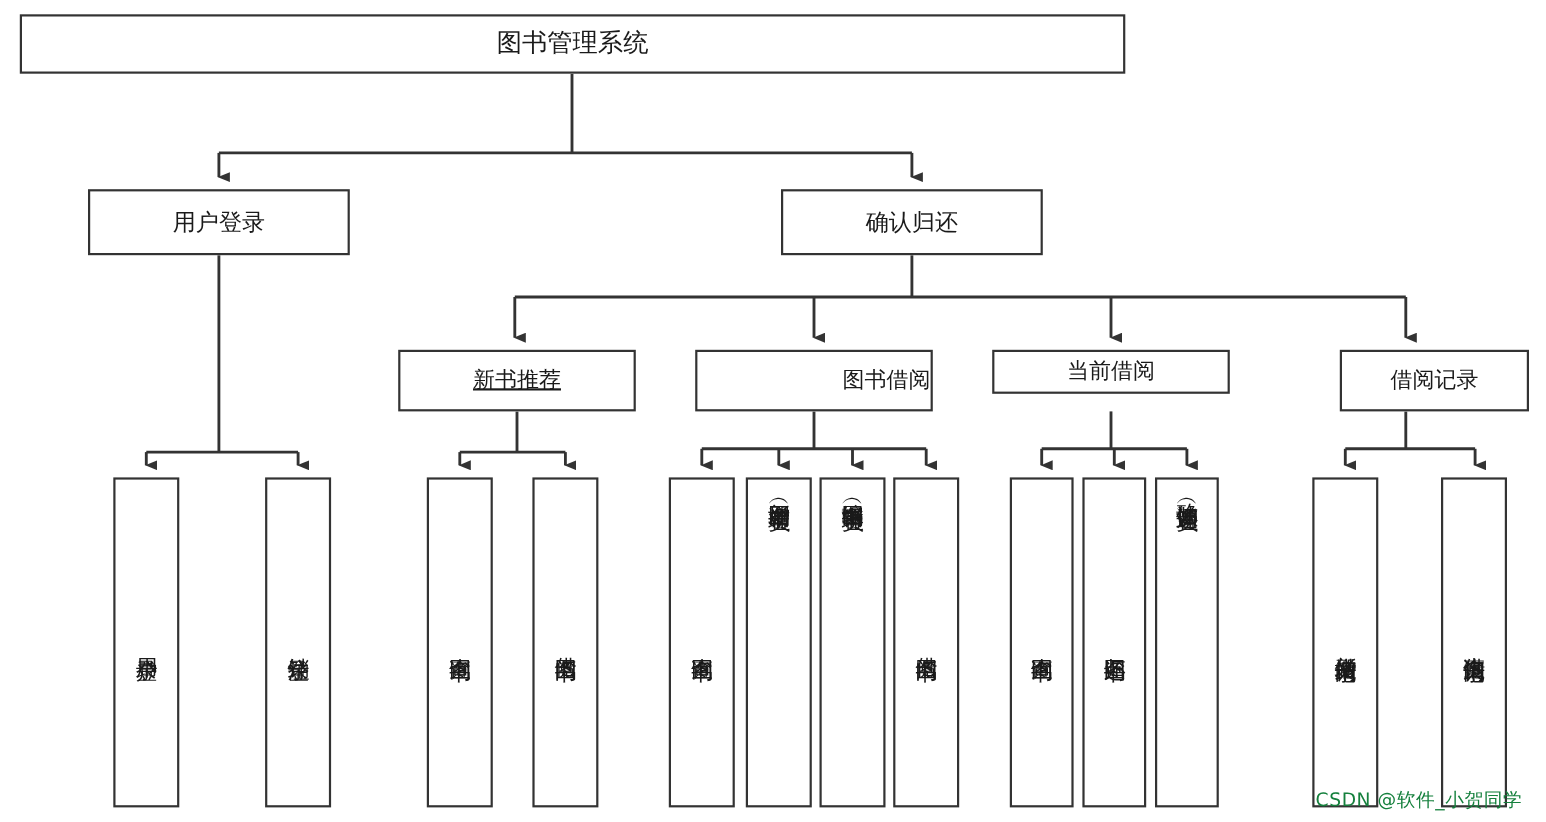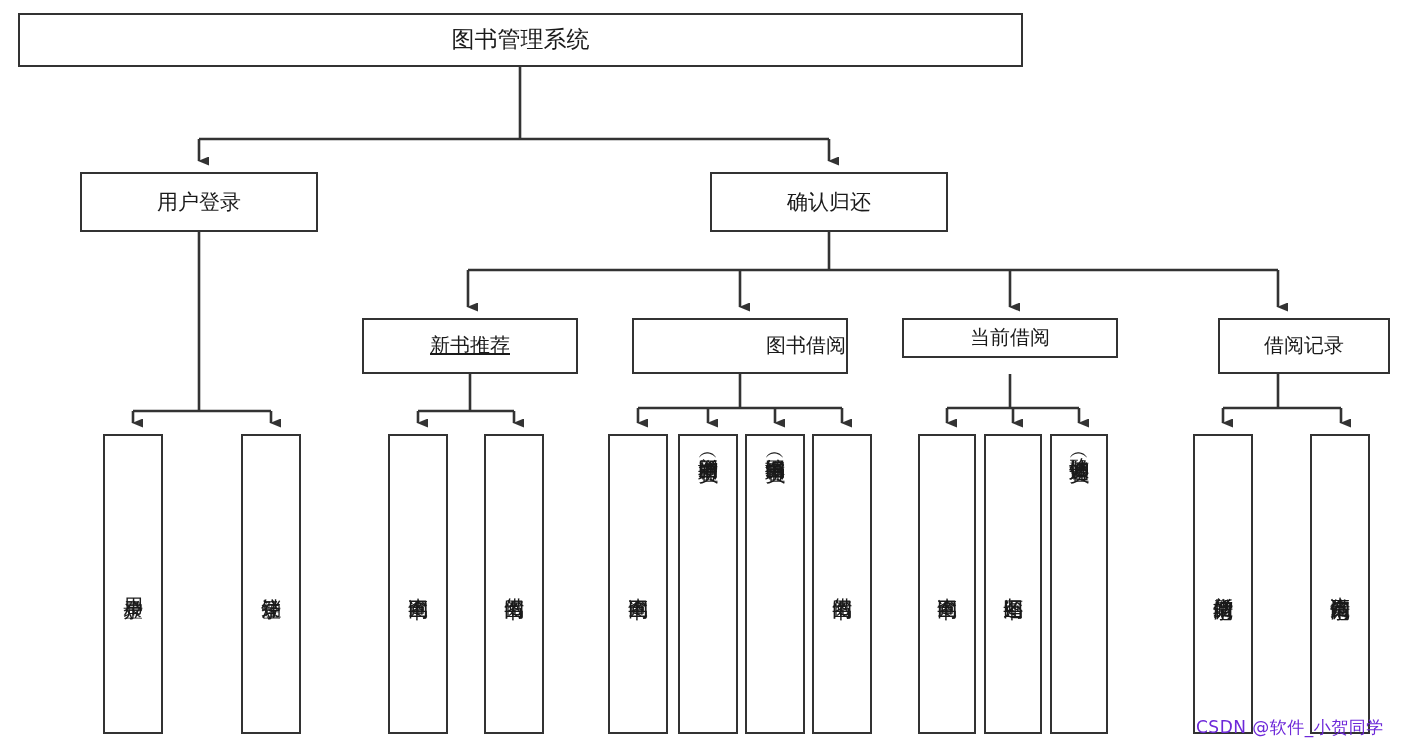--- a/index.html
+++ b/index.html
@@ -170,15 +170,15 @@
         <span>确认归还（管理员）</span>
       </div>
       <div class="node node-leaf leaf-mid" style="left: 1193px; top: 434px; width: 60px; height: 300px;">
         <span>新增借阅记录</span>
       </div>
       <div class="node node-leaf leaf-mid" style="left: 1310px; top: 434px; width: 60px; height: 300px;">
         <span>查询借阅记录</span>
       </div>
     </div>
 
-  <div class="watermark" style="left: 1196px; top: 716px; color: #6d28d9;">CSDN @软件_小贺同学</div>
+  <div class="watermark" style="left: 1196px; top: 716px; color: #15803d;">CSDN @软件_小贺同学</div>
 
 </div>
 
 </body></html>

